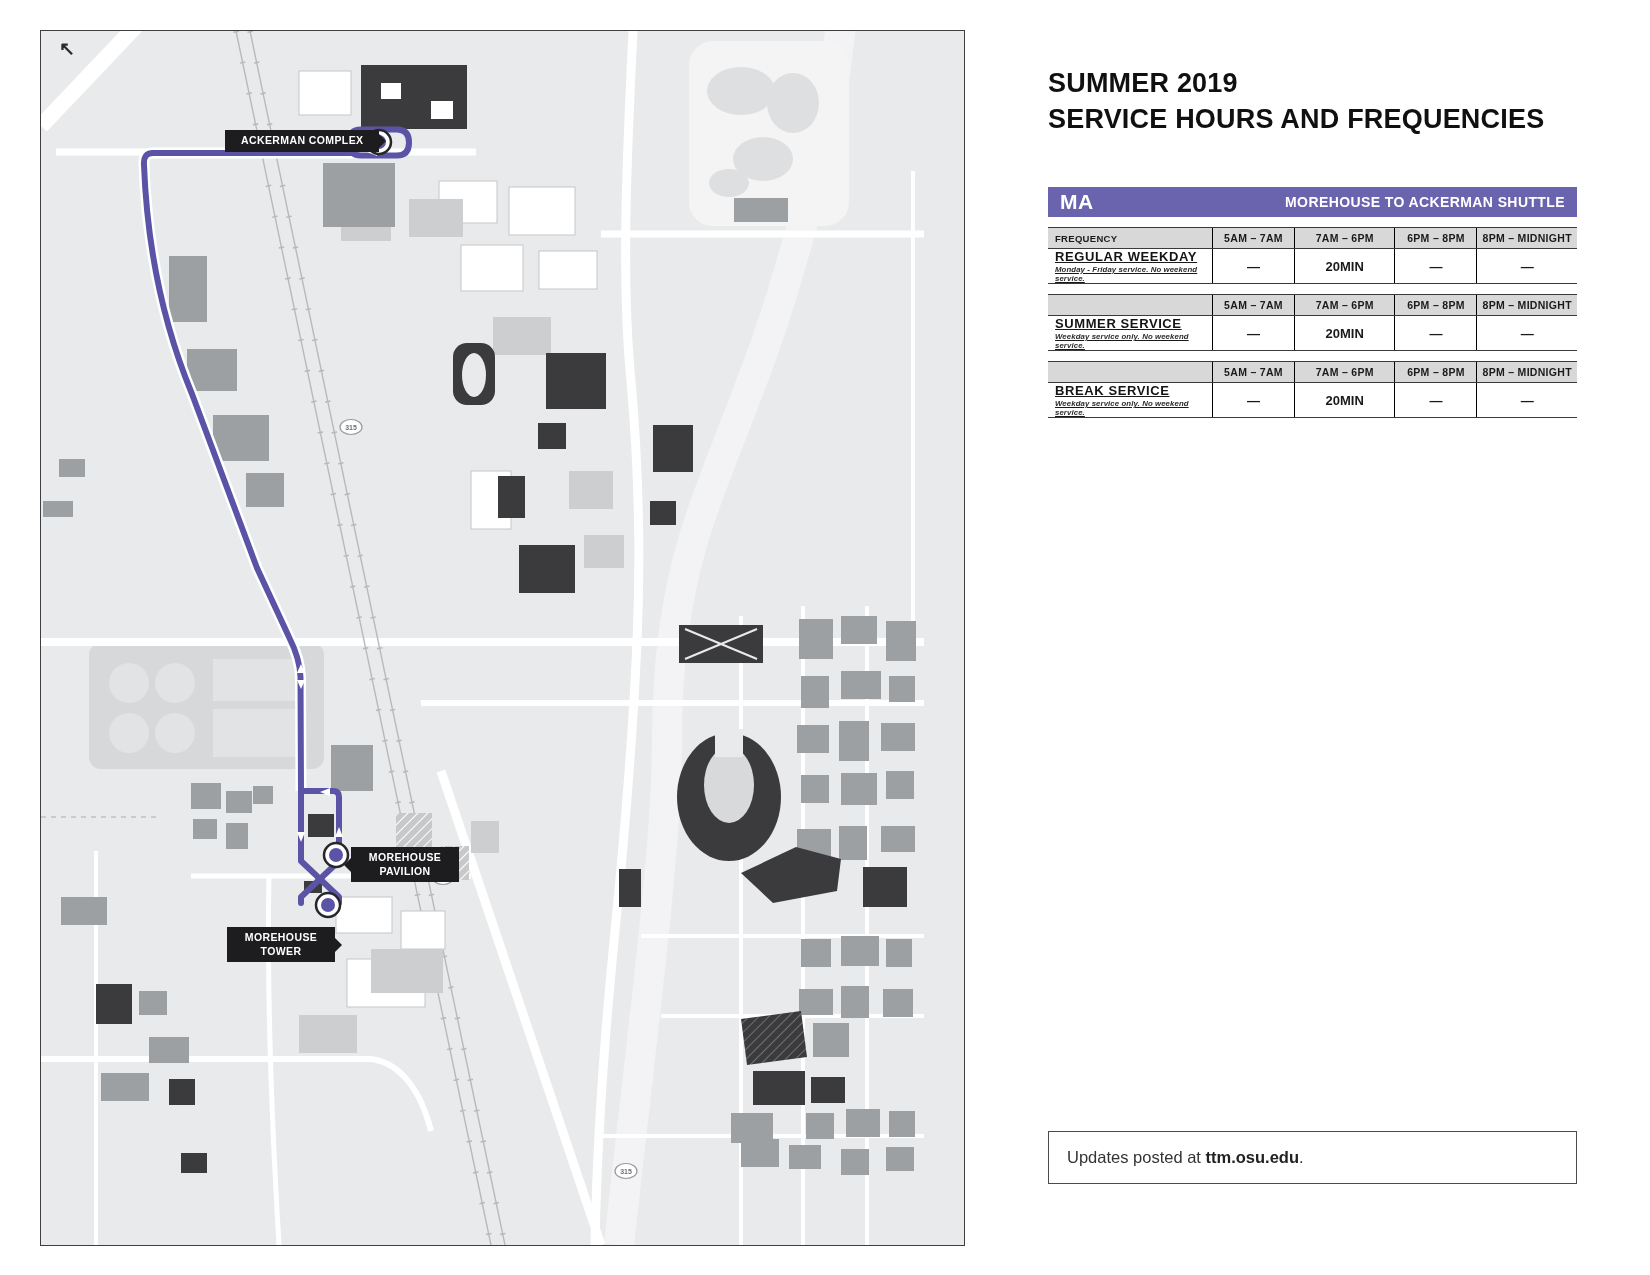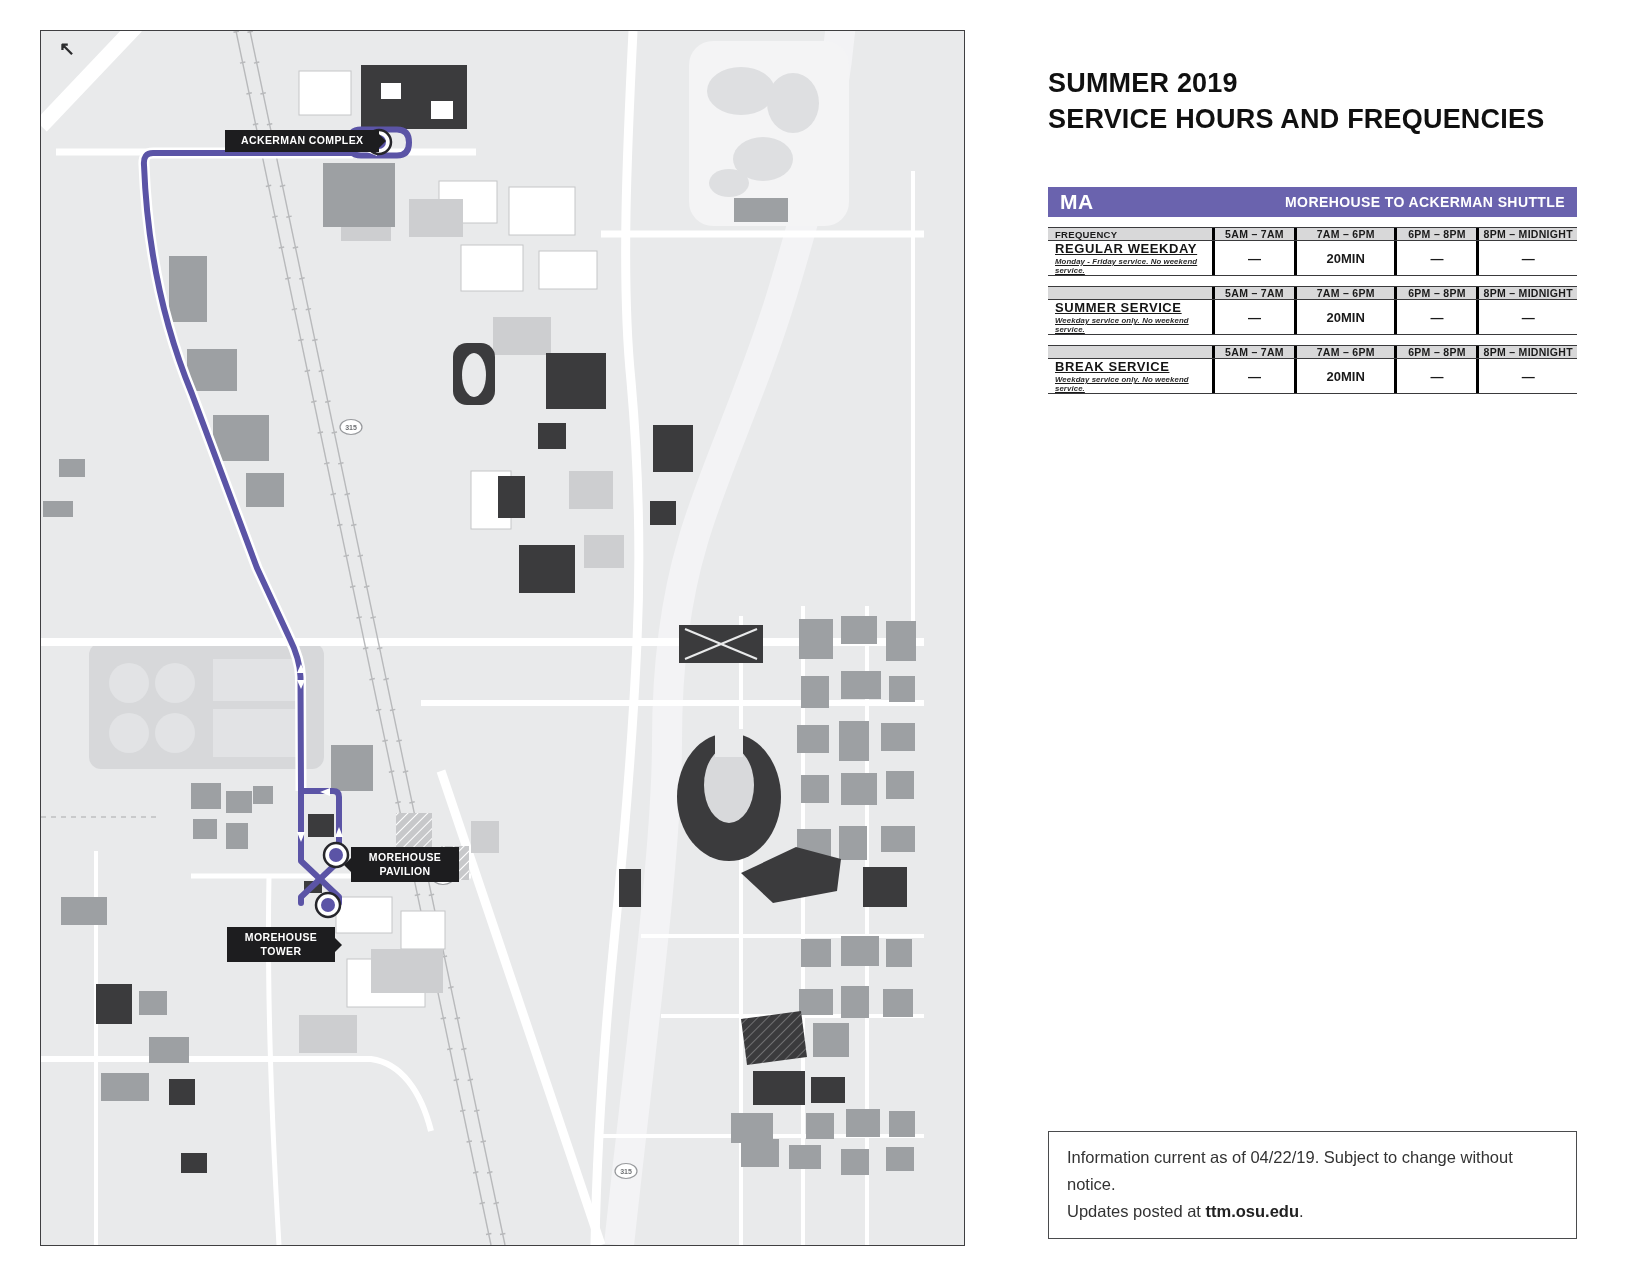--- a/index.html
+++ b/index.html
@@ -18,26 +18,26 @@
 
   
   .panel{position:absolute;left:1048px;top:0;width:529px;}
   .doc-title{position:absolute;top:66px;left:0;width:529px;font-size:27px;font-weight:bold;color:#101010;line-height:1.32;letter-spacing:.2px;}
   .tbl{position:absolute;top:187px;left:0;width:529px;}
   .purple-bar{height:30px;background:#6a63ae;color:#fff;display:flex;align-items:center;justify-content:space-between;padding:0 12px;box-sizing:border-box;}
   .purple-bar .code{font-size:21px;font-weight:bold;letter-spacing:.5px;}
   .purple-bar .rname{font-size:14px;font-weight:bold;letter-spacing:.4px;}
   .t-section{margin-top:10px;}
   .t-row{display:flex;width:100%;box-sizing:border-box;}
-  .t-head{background:#d8d8d9;border-top:1.5px solid #3a3a3c;border-bottom:1.5px solid #3a3a3c;height:14px;}
+  .t-head{background:#d8d8d9;border-top:1.5px solid #3a3a3c;border-bottom:1.5px solid #3a3a3c;height:22px;}
   .t-body{background:#fff;border-bottom:1.5px solid #3a3a3c;min-height:34px;}
   .c{box-sizing:border-box;display:flex;align-items:center;justify-content:center;}
   .c.label{width:31%;justify-content:flex-start;padding-left:7px;flex-direction:column;align-items:flex-start;}
   .c.t1{width:15.5%;} .c.t2{width:19%;} .c.t3{width:15.5%;} .c.t4{width:19%;}
-  .t-row .c + .c{border-left:3px solid #000000;}
+  .t-row .c + .c{border-left:1px solid #000000;}
   .t-head .c{font-size:10.5px;font-weight:bold;color:#1a1a1a;letter-spacing:.3px;}
   .t-head .c.label{font-size:9.5px;justify-content:center;}
   .t-body .c{font-size:13px;font-weight:bold;color:#1a1a1a;}
   .t-body .c.label{justify-content:flex-start;text-decoration:underline;}
   .svc-name{font-size:13px;font-weight:bold;letter-spacing:.6px;color:#141414;}
   .svc-note{font-size:7.8px;font-style:italic;color:#2a2a2a;margin-top:1px;letter-spacing:.1px;}
   .foot-box{position:absolute;top:1131px;left:0;width:529px;box-sizing:border-box;border:1.5px solid #4a4b4d;padding:12px 18px;font-size:16.5px;color:#333;line-height:1.65;}
   .foot-box b{color:#222;}
 </style>
 </head>
@@ -349,17 +349,16 @@
           </div>
           <div class="c t1">—</div>
           <div class="c t2">20MIN</div>
           <div class="c t3">—</div>
           <div class="c t4">—</div>
         </div>
       </div>
     </div>
 
     <div class="foot-box">
-      <div>Information current as of 04/22/19. Subject to change without notice.</div>
       <div><span>Updates posted at </span><b>ttm.osu.edu</b><span>.</span></div>
     </div>
   </div>
 </div>
 
 </body></html>

